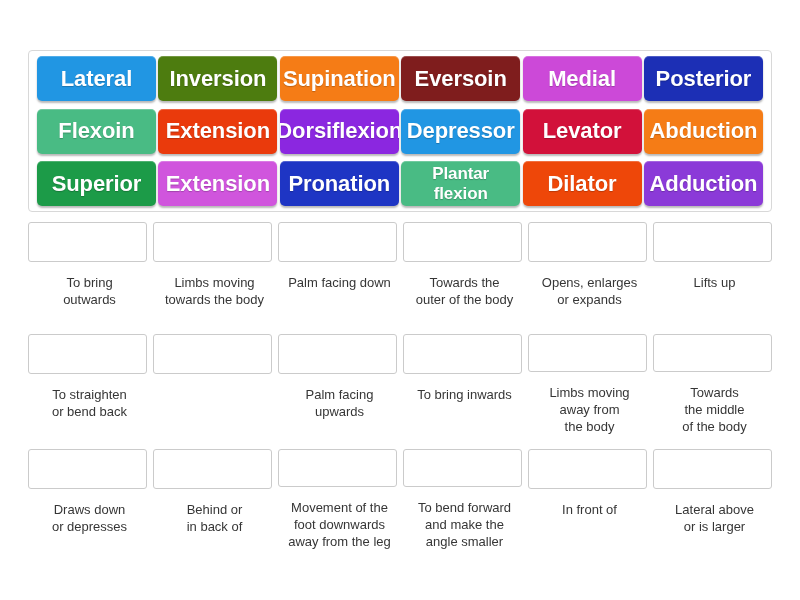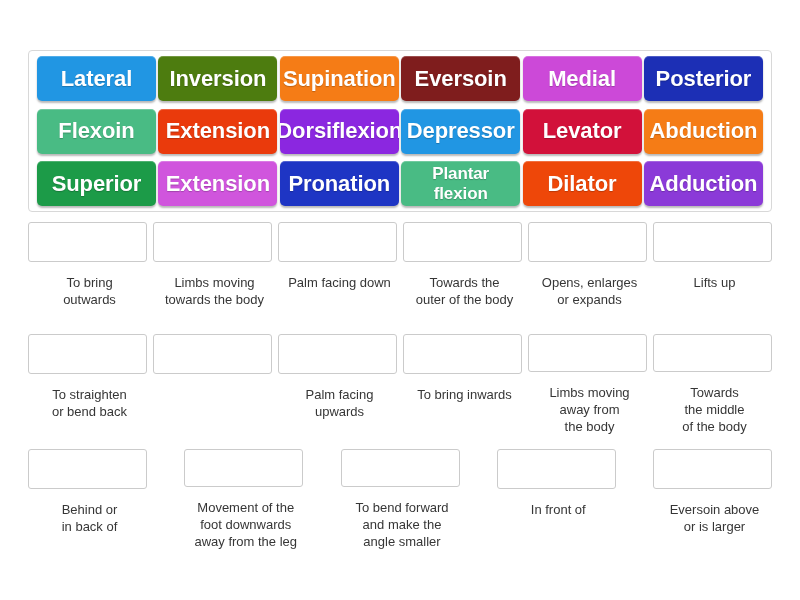--- a/index.html
+++ b/index.html
@@ -210,20 +210,25 @@
         <div class="dropzone"></div>
         <div class="answer-label">Towards
 the middle
 of the body</div>
       </div>
     </div>
 
     <div class="answer-row r3">
       <div class="answer-cell">
         <div class="dropzone"></div>
+        <div class="answer-label">Draws down
+or depresses</div>
+      </div>
+      <div class="answer-cell">
+        <div class="dropzone"></div>
         <div class="answer-label">Behind or
 in back of</div>
       </div>
       <div class="answer-cell">
         <div class="dropzone"></div>
         <div class="answer-label">Movement of the
 foot downwards
 away from the leg</div>
       </div>
       <div class="answer-cell">
@@ -231,20 +236,20 @@
         <div class="answer-label">To bend forward
 and make the
 angle smaller</div>
       </div>
       <div class="answer-cell">
         <div class="dropzone"></div>
         <div class="answer-label">In front of</div>
       </div>
       <div class="answer-cell">
         <div class="dropzone"></div>
-        <div class="answer-label">Eversoin above
+        <div class="answer-label">Lateral above
 or is larger</div>
       </div>
     </div>
 
   </div>
 
 </div>
 
 </body></html>

